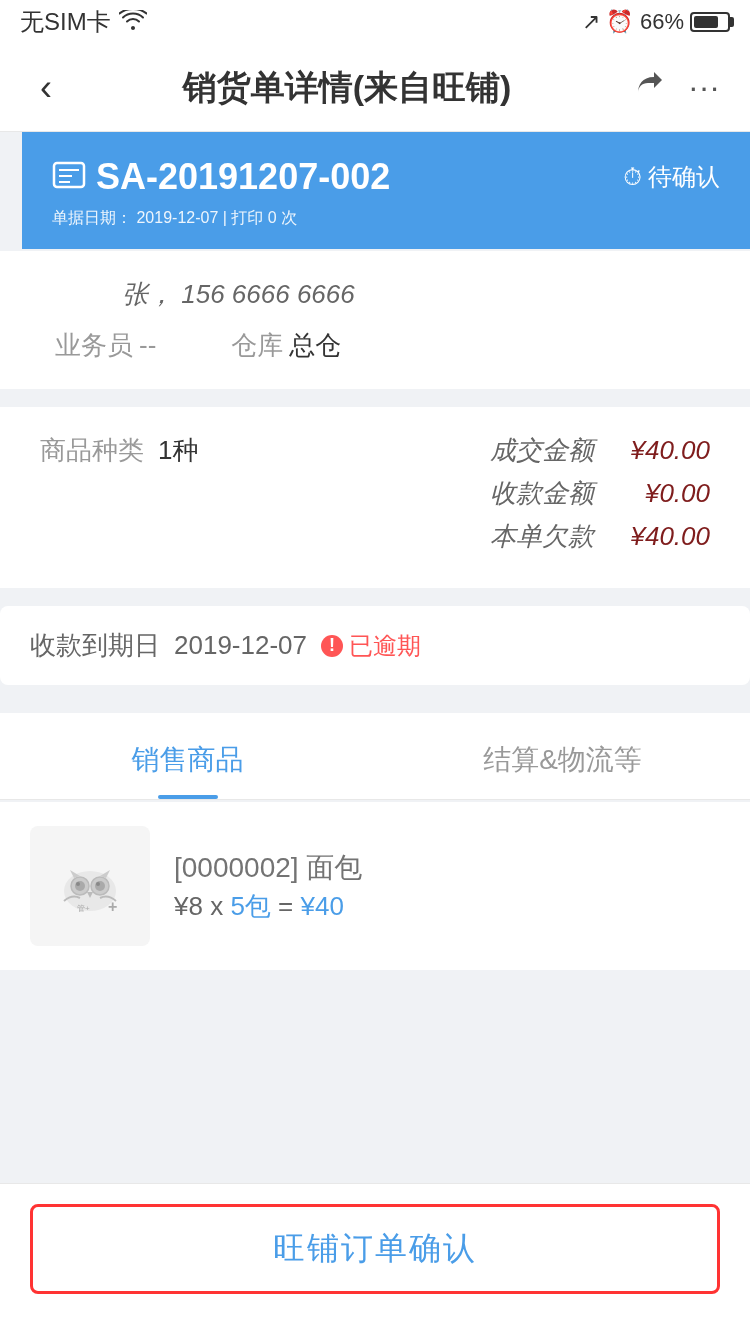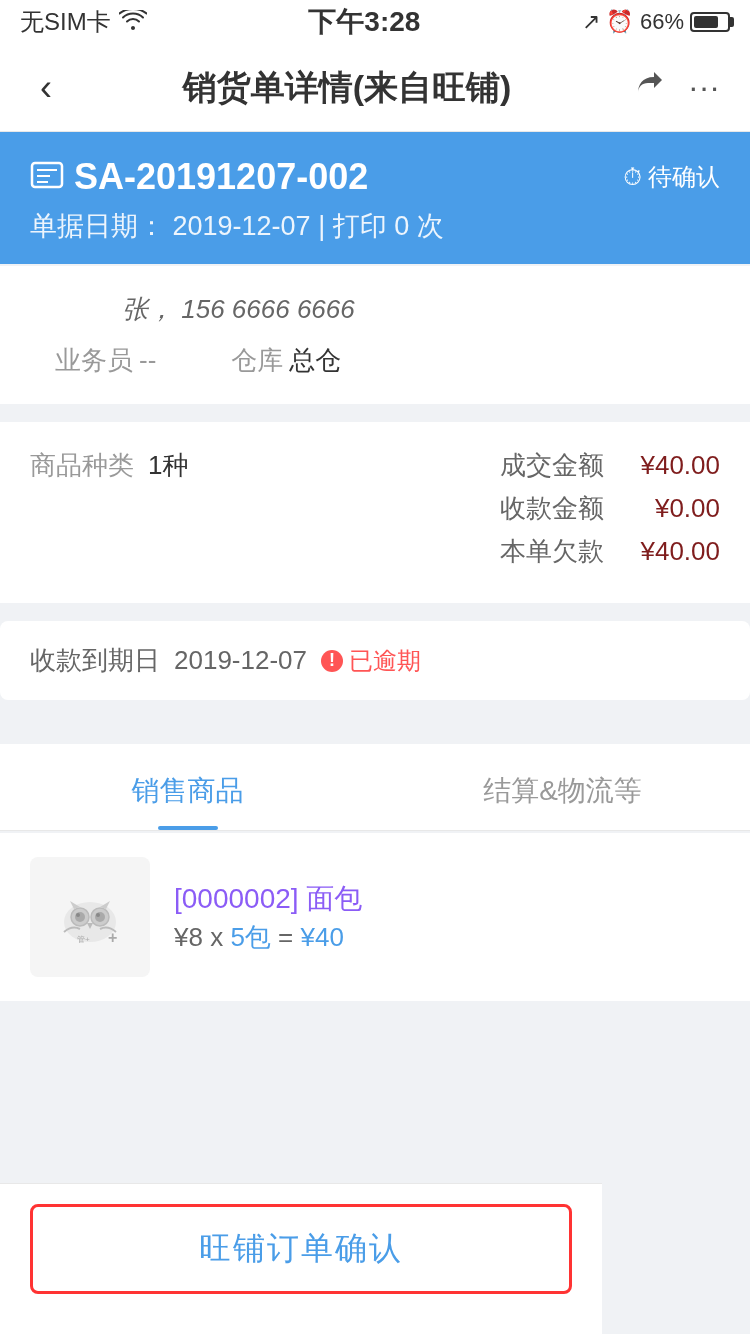--- a/index.html
+++ b/index.html
@@ -47,20 +47,21 @@
     .nav-back { font-size: 36px; color: #333; cursor: pointer; padding: 10px; }
     .nav-title { font-size: 34px; font-weight: 600; color: #333; }
     .nav-actions { display: flex; align-items: center; gap: 24px; }
     .nav-icon { font-size: 32px; color: #555; cursor: pointer; }
 
     
     .header-card {
       background: #4a9de8;
       padding: 24px 30px 20px;
       margin-bottom: 0;
+      margin-left: 22px;
     }
     .header-card-top {
       display: flex;
       align-items: center;
       justify-content: space-between;
       margin-bottom: 10px;
     }
     .order-id {
       font-size: 36px;
       font-weight: 700;
@@ -70,21 +71,21 @@
       gap: 10px;
     }
     .status-badge {
       font-size: 24px;
       color: #fff;
       display: flex;
       align-items: center;
       gap: 6px;
     }
     .header-sub {
-      font-size: 27px;
+      font-size: 16px;
       color: rgba(255,255,255,0.9);
     }
 
     
     .white-card {
       background: #fff;
       margin-top: 2px;
       padding: 26px 30px;
     }
     .customer-row {
@@ -129,37 +130,38 @@
 
     
     .divider {
       height: 18px;
       background: #f0f2f5;
     }
 
     
     .summary-section {
       background: #fff;
-      padding: 26px 30px;
+      padding: 26px 40px;
     }
     .summary-grid {
       display: flex;
       justify-content: space-between;
       align-items: flex-start;
     }
     .summary-left {
       display: flex;
       align-items: center;
       font-size: 26px;
       gap: 14px;
     }
     .summary-left-label { color: #999; }
     .summary-left-value { color: #333; font-weight: 500; }
     .summary-right {
       text-align: right;
+      font-style: italic;
     }
     .summary-item {
       display: flex;
       align-items: center;
       justify-content: flex-end;
       font-size: 26px;
       margin-bottom: 8px;
       gap: 16px;
     }
     .summary-item-label { color: #666; }
@@ -194,21 +196,21 @@
       align-items: center;
       justify-content: center;
       color: #fff;
       font-size: 18px;
       font-weight: 700;
     }
 
     
     .tabs-section {
       background: #fff;
-      margin-top: 26px;
+      margin-top: 10px;
       display: flex;
       border-bottom: 1px solid #e8e8e8;
     }
     .tab-item {
       flex: 1;
       text-align: center;
       padding: 28px 0 20px;
       font-size: 28px;
       color: #999;
       position: relative;
@@ -255,21 +257,21 @@
     .product-thumb-inner {
       display: flex;
       flex-direction: column;
       align-items: center;
       justify-content: center;
     }
     .owl-svg { width: 80px; height: 60px; }
     .product-info { flex: 1; }
     .product-name {
       font-size: 28px;
-      color: #8b5cf6;
+      color: #737373;
       font-weight: 500;
       margin-bottom: 2px;
     }
     .product-price {
       font-size: 26px;
       color: #666;
     }
     .product-price .qty { color: #4a9de8; }
     .product-price .total { color: #4a9de8; font-weight: 500; }
 
@@ -278,21 +280,21 @@
       background: #f0f2f5;
       flex: 1;
       min-height: 250px;
     }
 
     
     .bottom-bar {
       position: fixed;
       bottom: 0;
       left: 0;
-      width: 602px;
+      width: 750px;
       background: #fff;
       padding: 20px 30px 40px;
       border-top: 1px solid #e8e8e8;
     }
     .confirm-button {
       width: 100%;
       height: 90px;
       border: 3px solid #f33;
       background: #fff;
       color: #4a9de8;
@@ -311,21 +313,20 @@
     <span>无SIM卡</span>
     <span>
       <svg width="28" height="20" viewBox="0 0 28 20" fill="none">
         <path d="M14 16c1.1 0 2 .9 2 2s-.9 2-2 2-2-.9-2-2 .9-2 2-2z" fill="#333"></path>
         <path d="M8 11.5c1.6-1.6 3.8-2.5 6-2.5s4.4.9 6 2.5" stroke="#333" stroke-width="2" fill="none" stroke-linecap="round"></path>
         <path d="M4 7.5C6.5 5 10.1 3.5 14 3.5s7.5 1.5 10 4" stroke="#333" stroke-width="2" fill="none" stroke-linecap="round"></path>
         <path d="M0.5 3.5C4 .5 8.8-1 14-1s10 1.5 13.5 4.5" stroke="#333" stroke-width="2" fill="none" stroke-linecap="round"></path>
       </svg>
     </span>
   </div>
-  <div class="status-center">下午3:28</div>
   <div class="status-right">
     <span>↗</span>
     <span>⏰</span>
     <span>66%</span>
     <span class="battery-icon">
       <span class="battery-fill"></span>
     </span>
   </div>
 </div>
 

